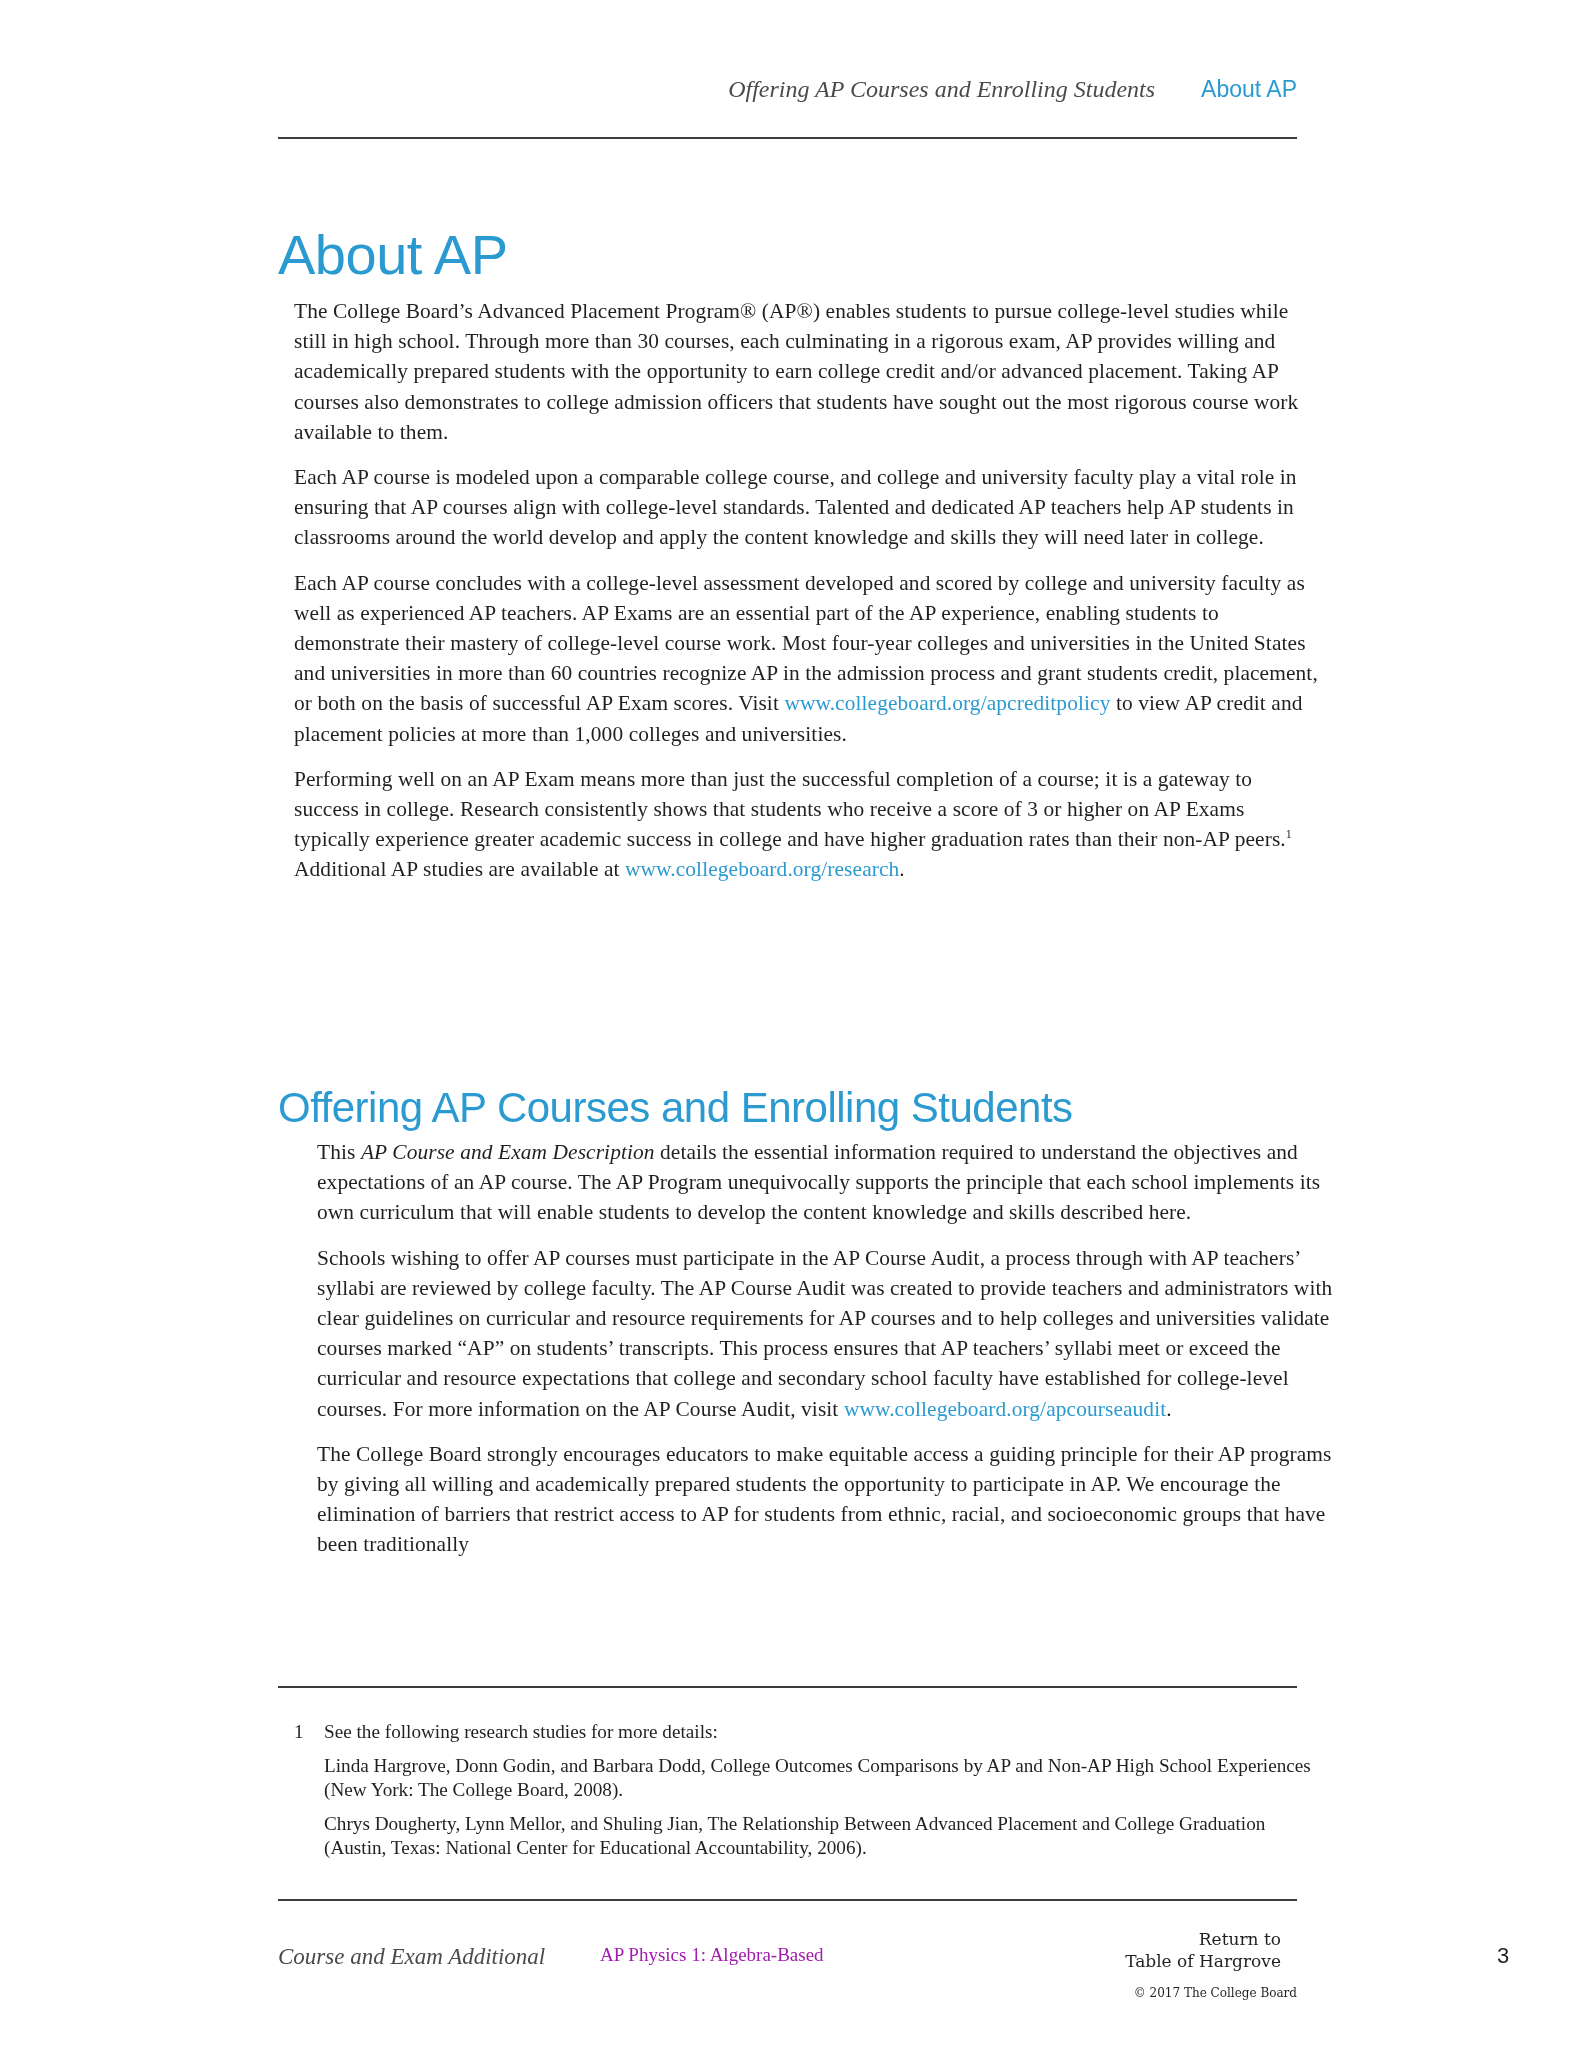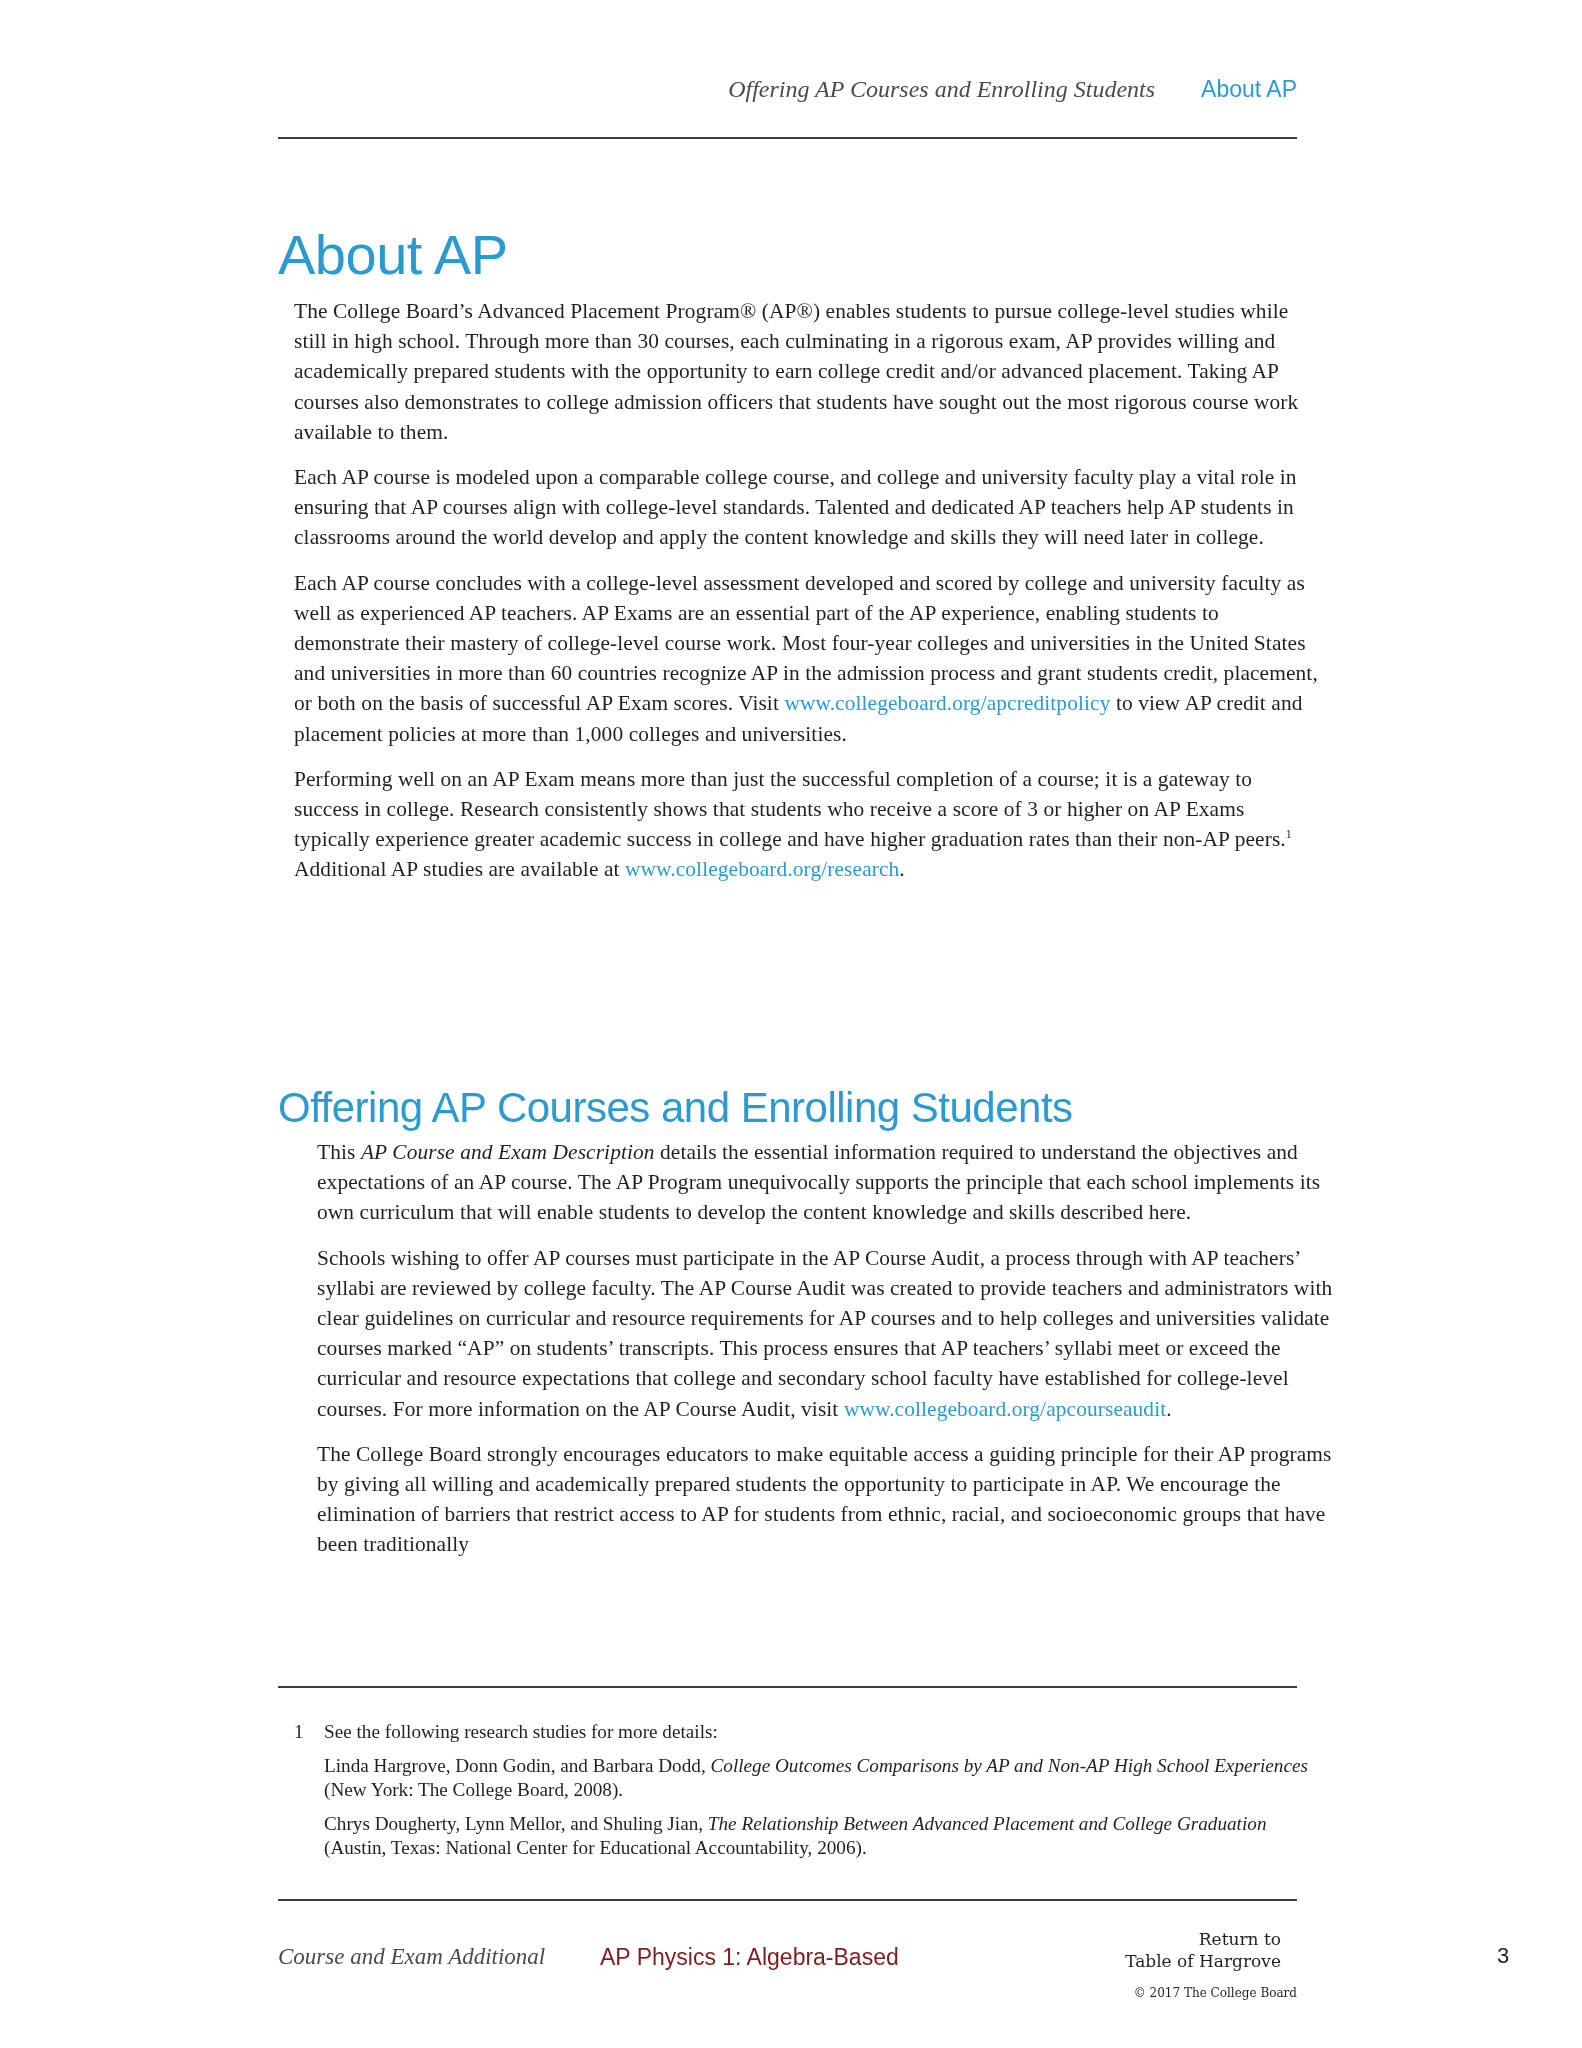--- a/index.html
+++ b/index.html
@@ -25,24 +25,24 @@
   .body-block .em { font-style: italic; }
   .b1 { top: 296px; }
   .b2 { top: 1137px; margin-left: 23px; }
   sup { font-size: 12px; vertical-align: 8px; line-height: 0; }
   .footnotes { position: absolute; top: 1720px; left: 0; width: 1040px; font-family: "Liberation Serif", serif;
                font-size: 19.2px; line-height: 24.5px; }
   .fn-row { display: flex; }
   .fn-num { width: 46px; padding-left: 16px; box-sizing: border-box; }
   .fn-body { flex: 1; }
   .fn-body p { margin: 0 0 9px 0; }
-  .fn-body .em { font-style: italic; }
+  .fn-body .em { }
   .footer { position: absolute; top: 1930px; left: 0; width: 1019px; height: 60px; }
   .footer .doc-title { position: absolute; left: 0; top: 14px; font-style: italic; font-size: 23px; color: #4a4a4a; font-family: "Liberation Serif", serif; white-space: nowrap; }
-  .footer .course { position: absolute; left: 322px; top: 14px; font-size: 23px; color: #7f1d1d; font-family: Liberation Sans, sans-serif; white-space: nowrap; }
+  .footer .course { position: absolute; left: 322px; top: 14px; font-size: 19px; color: #a21caf; font-family: Liberation Serif, serif; white-space: nowrap; }
   .footer .toc { position: absolute; right: 16px; top: -2px; text-align: right; font-size: 17px; line-height: 22px; color: #231f20; font-family: "DejaVu Serif", serif; text-decoration: none; }
   .footer .copyright { position: absolute; right: 0; top: 56px; font-size: 12px; color: #231f20; font-family: "DejaVu Serif", serif; white-space: nowrap; }
   .page-number { position: absolute; left: 1497px; top: 1943px; font-size: 22px; font-family: "Liberation Sans", sans-serif; color: #231f20; }
 </style>
 </head>
 <body>
 
 <div class="page">
 
   <div class="running-header">

